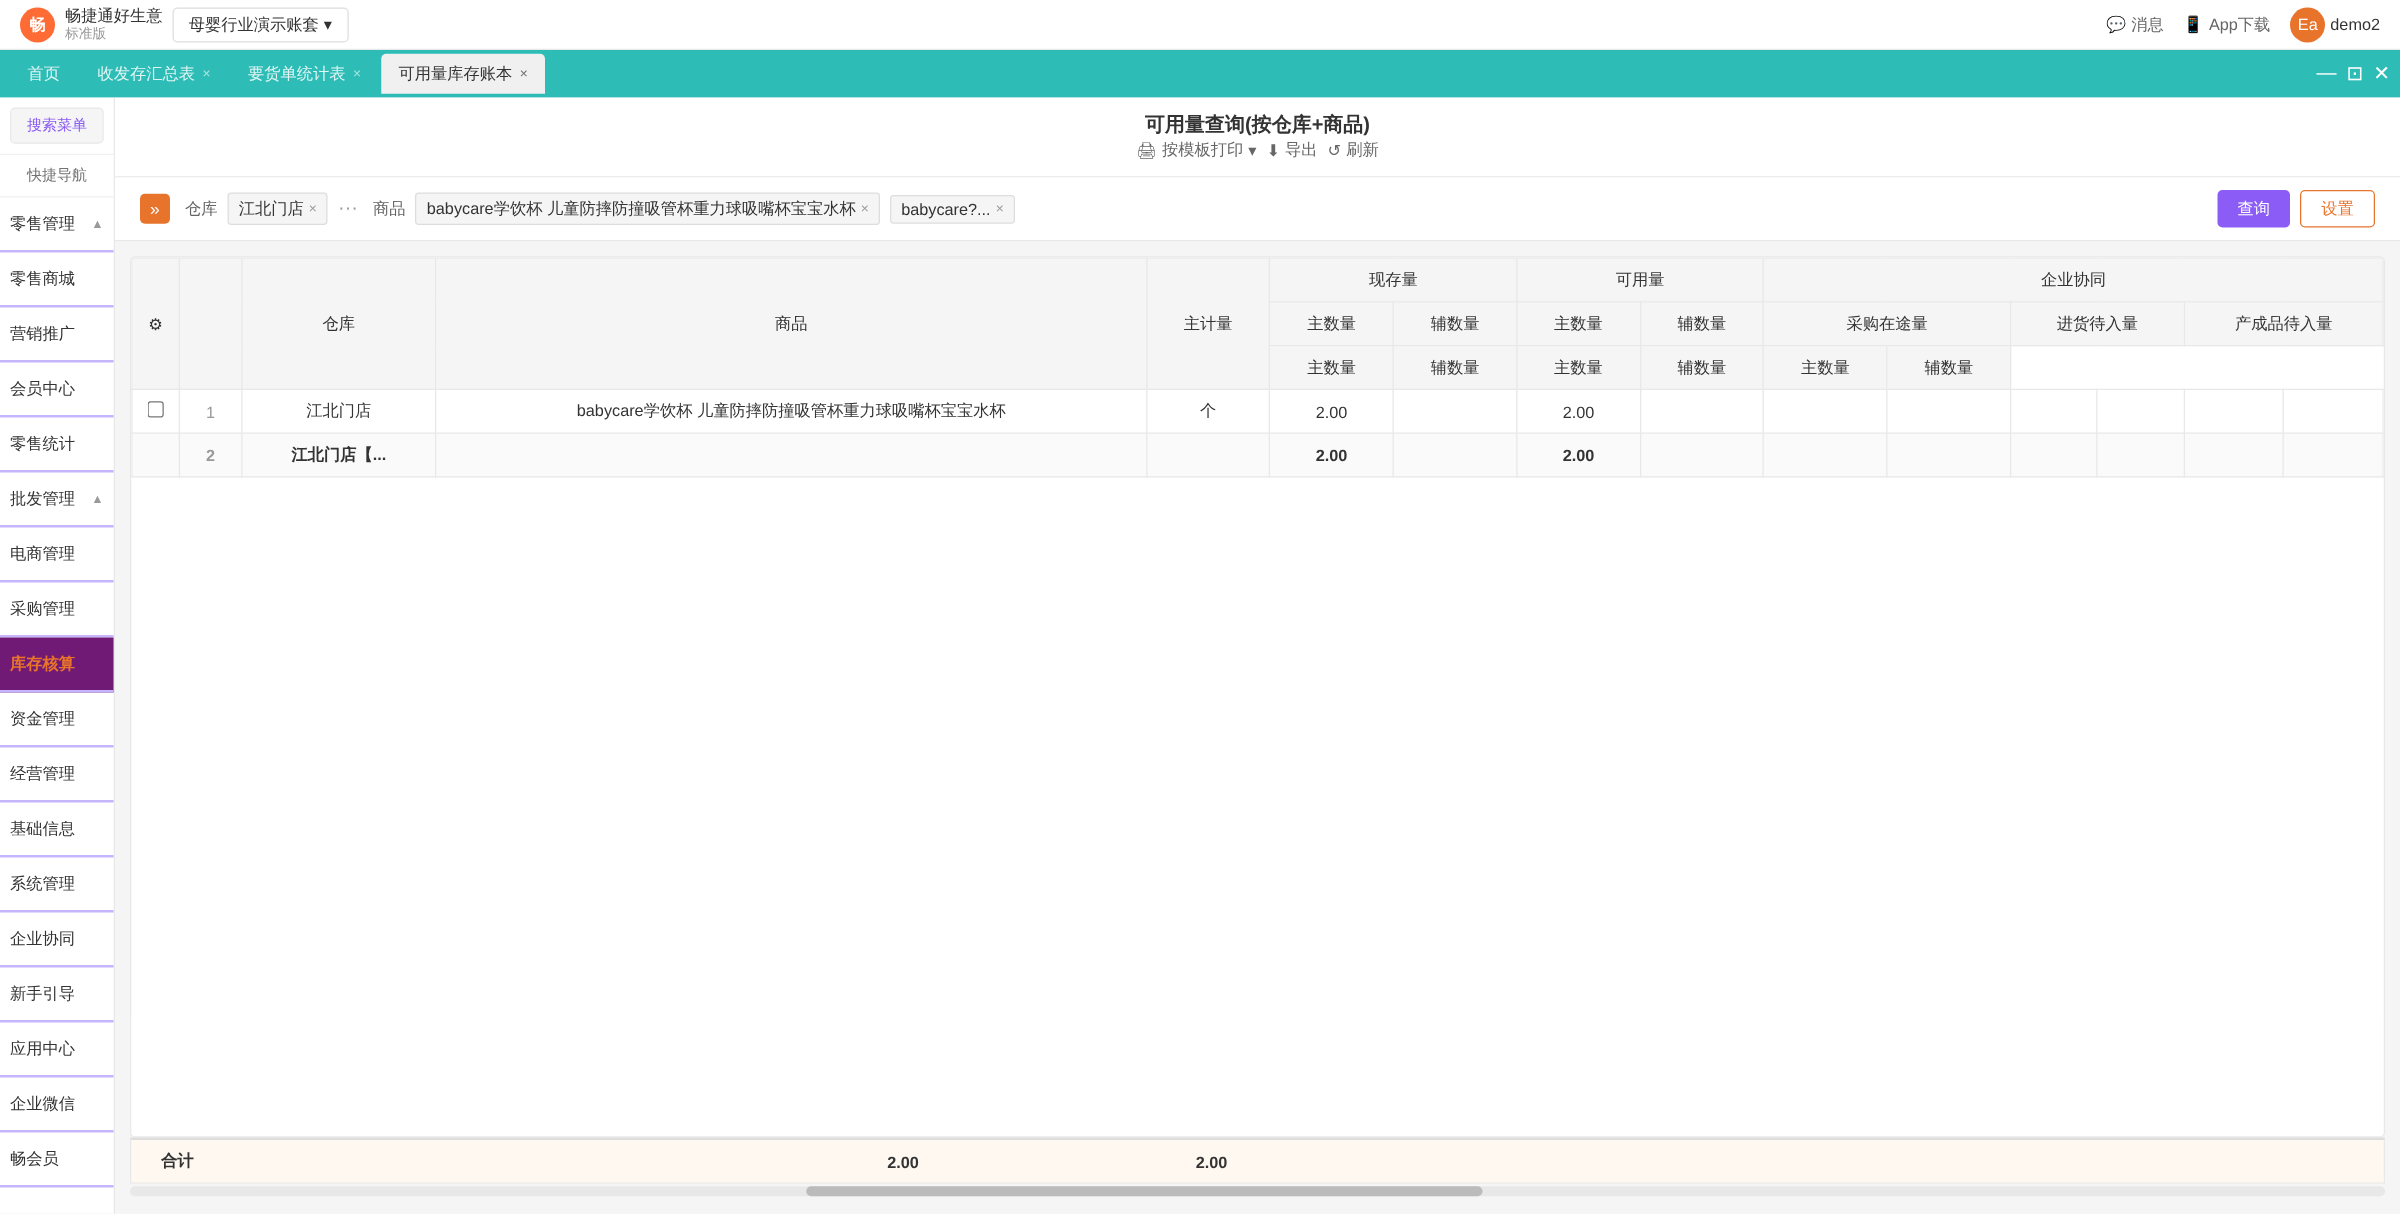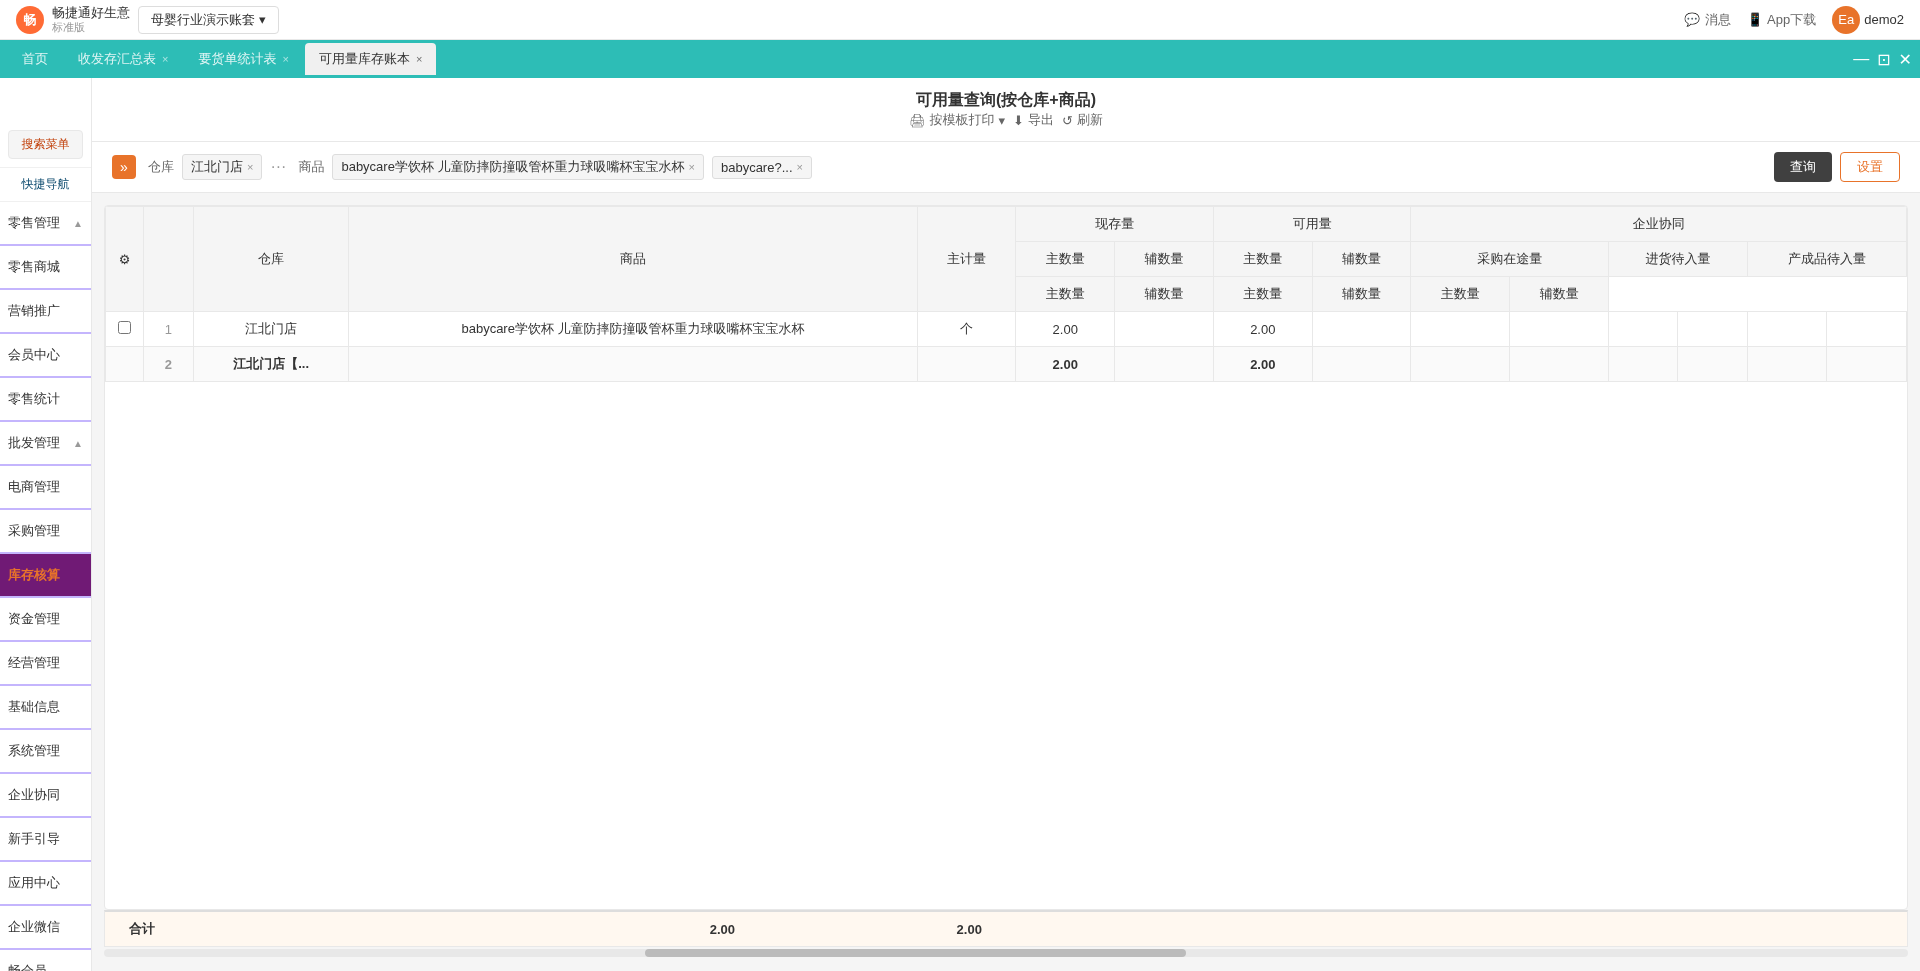--- a/index.html
+++ b/index.html
@@ -70,29 +70,28 @@
       padding: 8px;
       border-bottom: 1px solid #f0f0f0;
     }
     .sidebar-search-btn {
       width: 100%;
       padding: 5px;
       background: #f5f5f5;
       border: 1px solid #e8e8e8;
       border-radius: 4px;
       cursor: pointer;
-      color: #c2410c;
+      color: #8b5cf6;
       font-size: 12px;
-      margin-top: 44px;
     }
     .sidebar-nav-btn {
       padding: 8px;
       border-bottom: 1px solid #f0f0f0;
       text-align: center;
-      color: #0c4a6e;
+      color: #737373;
       font-size: 12px;
       cursor: pointer;
     }
     .sidebar-item {
       padding: 12px 8px;
       text-align: center;
       cursor: pointer;
       color: #333;
       font-size: 13px;
       border-bottom: 2px solid #c4b5fd;
@@ -147,21 +146,21 @@
       border: 1px solid #ddd;
       border-radius: 3px;
       color: #333;
       font-size: 13px;
     }
     .filter-tag .x { color: #999; cursor: pointer; font-size: 11px; }
     .filter-more { color: #999; cursor: pointer; font-size: 16px; }
     .filter-actions { margin-left: auto; display: flex; gap: 8px; }
     .btn-query {
       padding: 5px 16px;
-      background: #404040;
+      background: #8b5cf6;
       color: white;
       border: none;
       border-radius: 4px;
       cursor: pointer;
       font-size: 13px;
     }
     .btn-settings {
       padding: 5px 16px;
       background: #fff;
       color: #e8732a;

